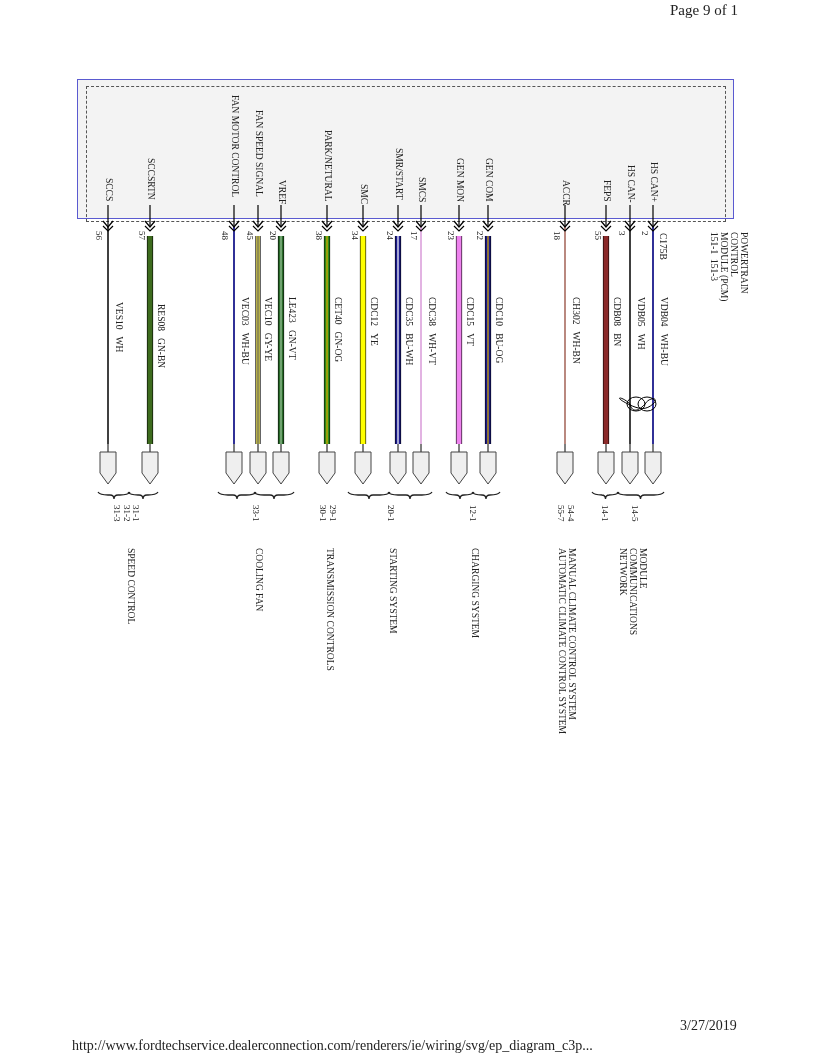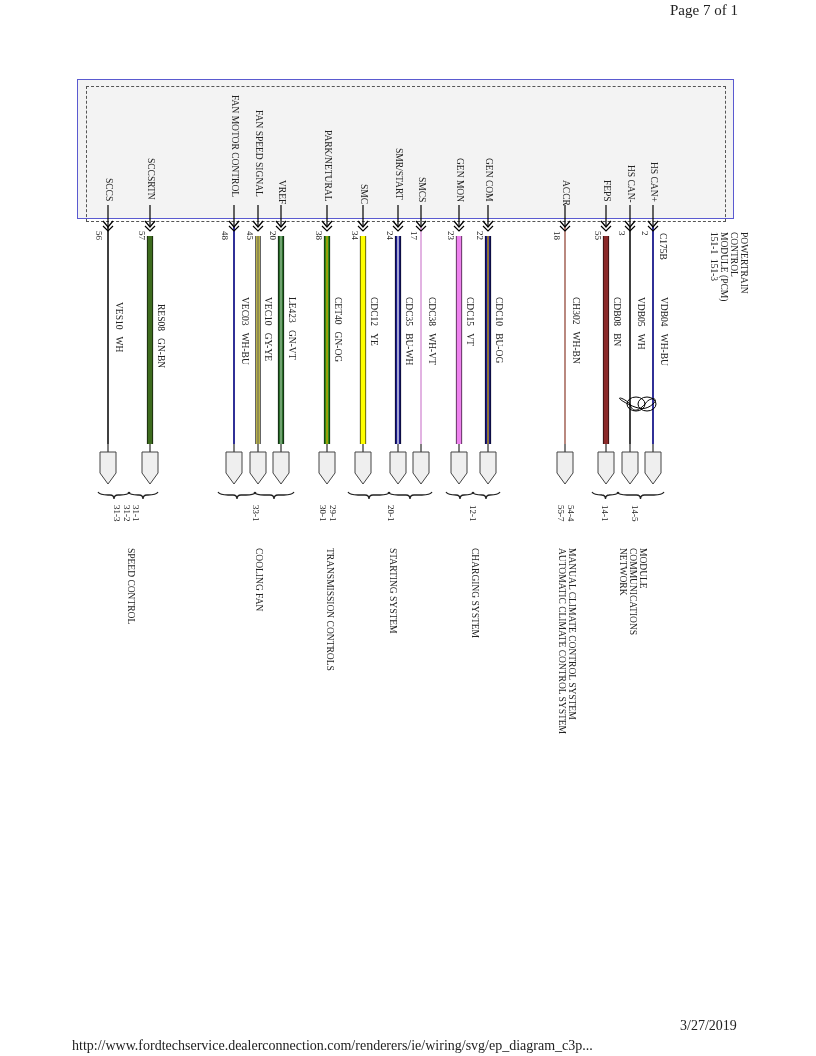--- a/index.html
+++ b/index.html
@@ -14,21 +14,21 @@
   .pin-num { position: absolute; writing-mode: vertical-rl; font-size: 9px; white-space: nowrap; line-height: 1; }
   .circuit-label { position: absolute; writing-mode: vertical-rl; font-size: 9.5px; white-space: nowrap; line-height: 1; }
   .module-label { position: absolute; writing-mode: vertical-rl; font-size: 9.5px; line-height: 1.05; white-space: pre; }
   .conn-label { position: absolute; writing-mode: vertical-rl; font-size: 9px; line-height: 1.05; white-space: pre; }
   .sys-label { position: absolute; writing-mode: vertical-rl; font-size: 9.5px; line-height: 1.05; white-space: pre; }
   svg.diagram { position: absolute; left: 0; top: 0; }
 </style>
 </head>
 <body>
 
-<div class="page-num">Page 7 of 1</div>
+<div class="page-num">Page 9 of 1</div>
 
 <div class="module-box"></div>
 <div class="module-inner"></div>
 
 <div class="pin-label" style="left:103px; top:178px;">SCCS</div>
 <div class="pin-label" style="left:145px; top:158px;">SCCSRTN</div>
 <div class="pin-label" style="left:229px; top:95px;">FAN MOTOR CONTROL</div>
 <div class="pin-label" style="left:253px; top:110px;">FAN SPEED SIGNAL</div>
 <div class="pin-label" style="left:276px; top:180px;">VREF</div>
 <div class="pin-label" style="left:322px; top:130px;">PARK/NETURAL</div>

